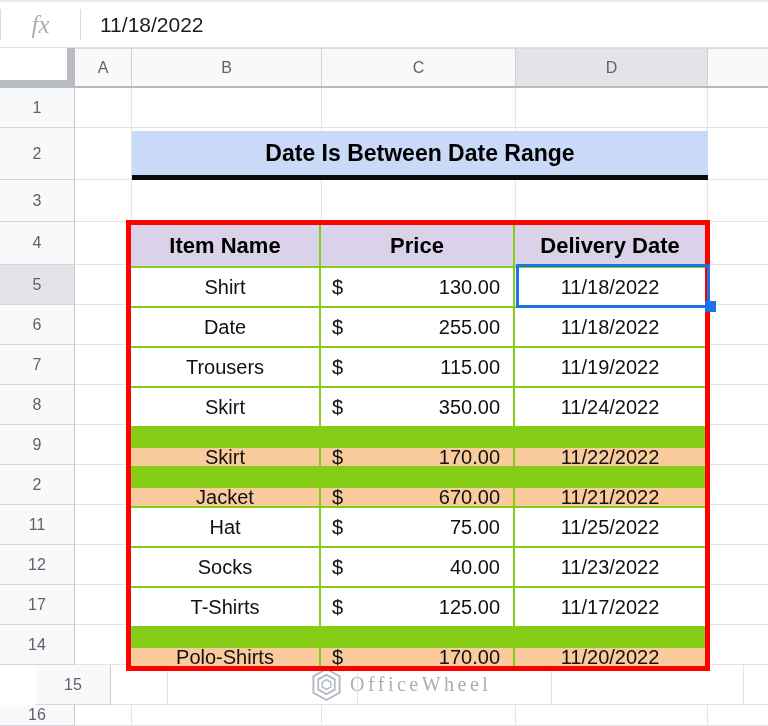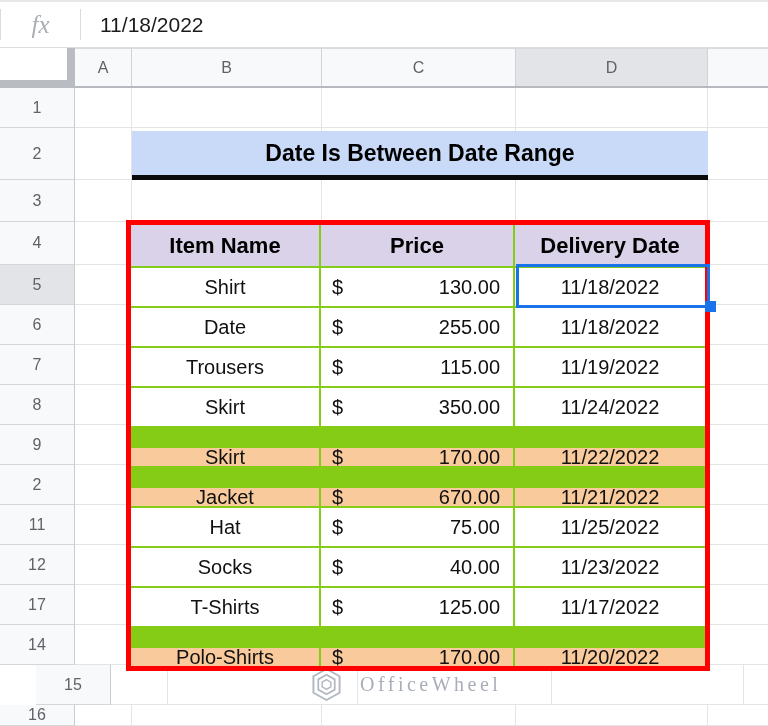--- a/index.html
+++ b/index.html
@@ -72,21 +72,21 @@
     font-size:20px;color:#111;}
   .td.price{justify-content:space-between;padding:0 13px 0 11px;}
   .td.hl{background:var(--hl-bg);margin-top:20px;}
 
   .selection{position:absolute;left:516px;top:176px;width:194px;height:44px;
     border:3px solid var(--sel);z-index:4;pointer-events:auto;}
   .fill-handle{position:absolute;right:-9px;bottom:-7px;width:11px;height:11px;
     background:var(--sel);}
 
   .watermark{position:absolute;left:311px;top:579px;display:flex;align-items:center;
-    gap:18px;z-index:2;}
+    gap:8px;z-index:2;}
   .wm-text{font-family:"Liberation Serif","DejaVu Serif",serif;font-size:20px;
     letter-spacing:3.5px;color:#a8aeb9;}
 </style>
 </head>
 <body>
 
 <div class="topbar">
   <div class="vsep"></div>
   <div class="fxbox">fx</div>
   <div class="vsep"></div>

